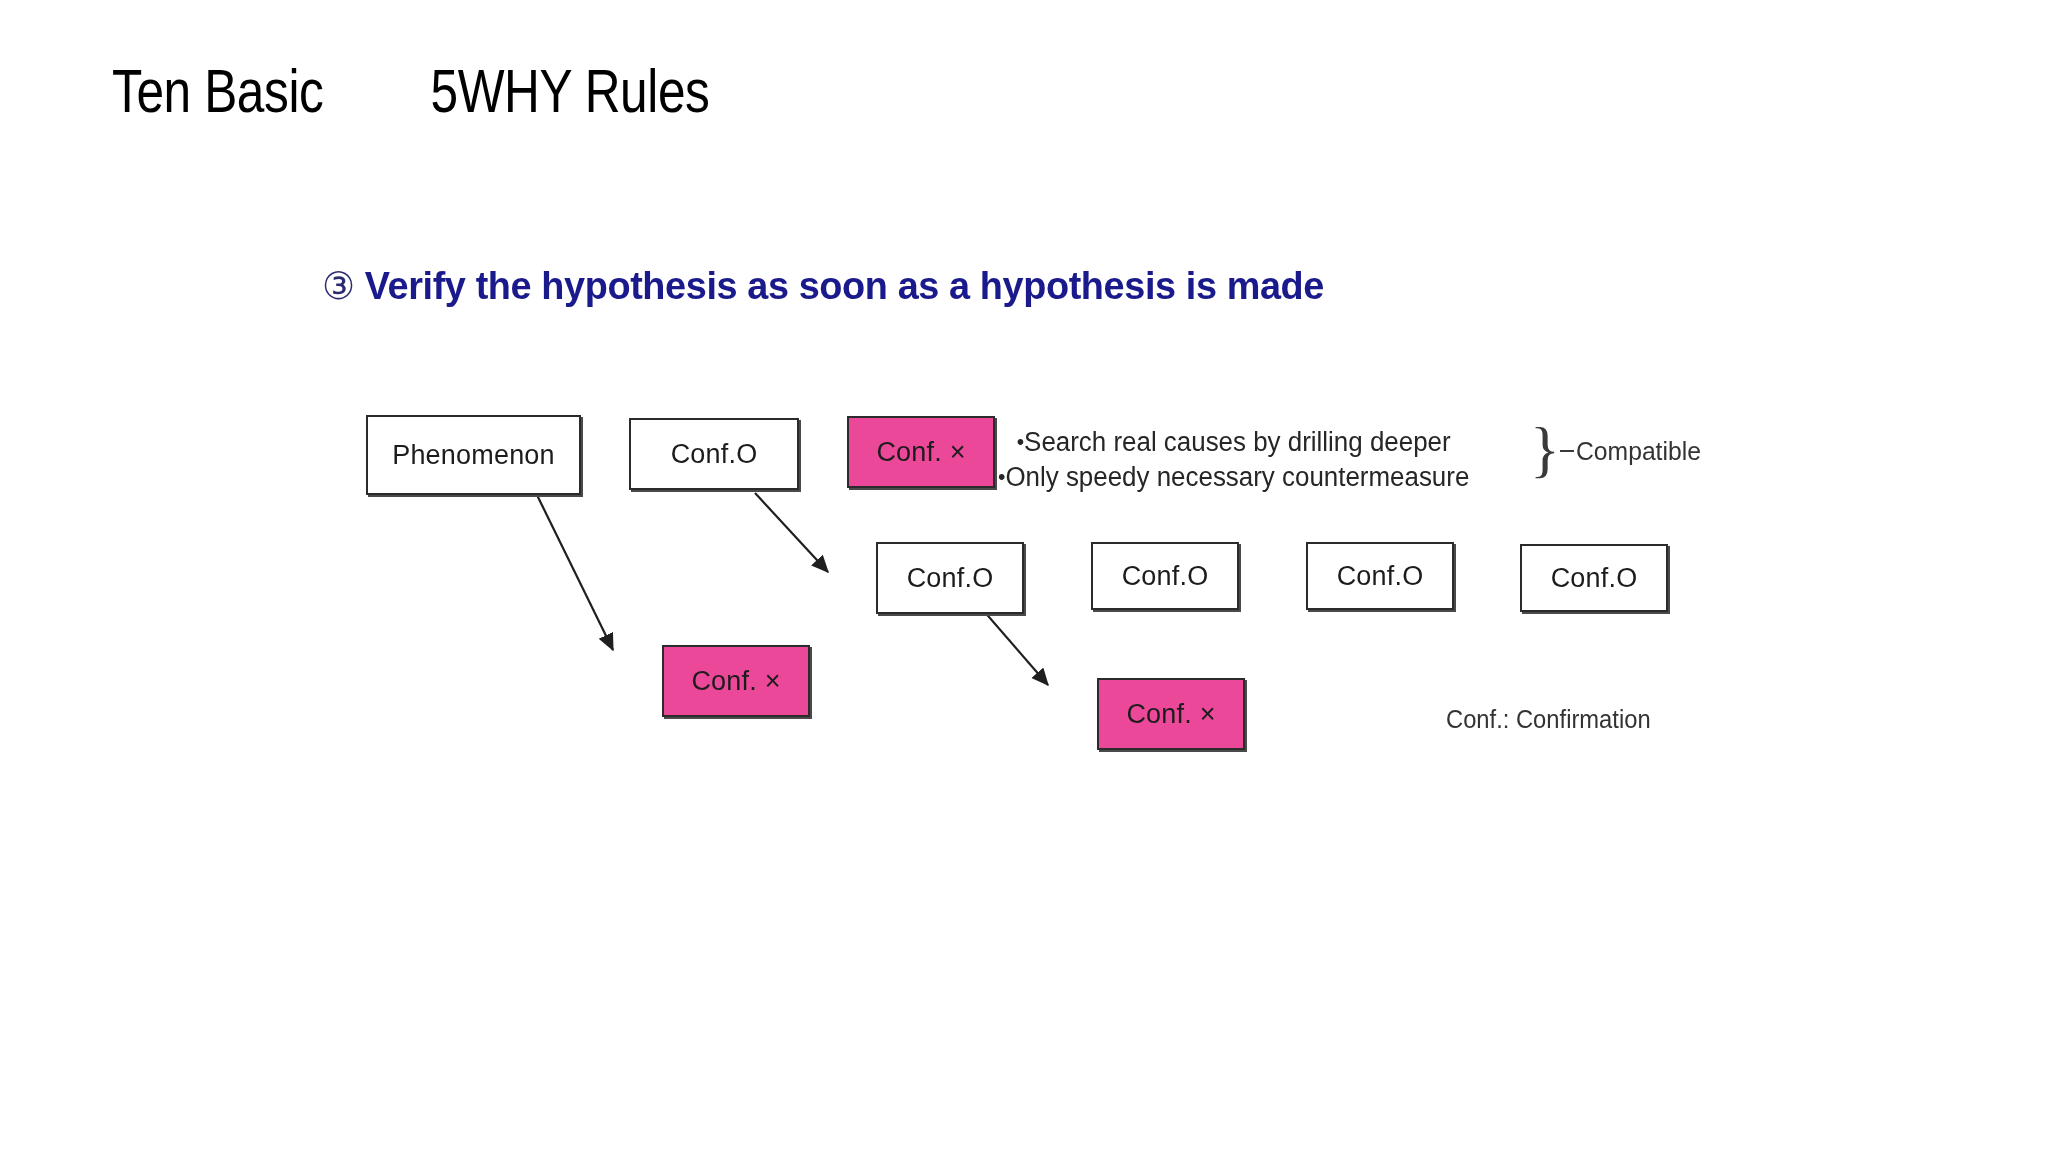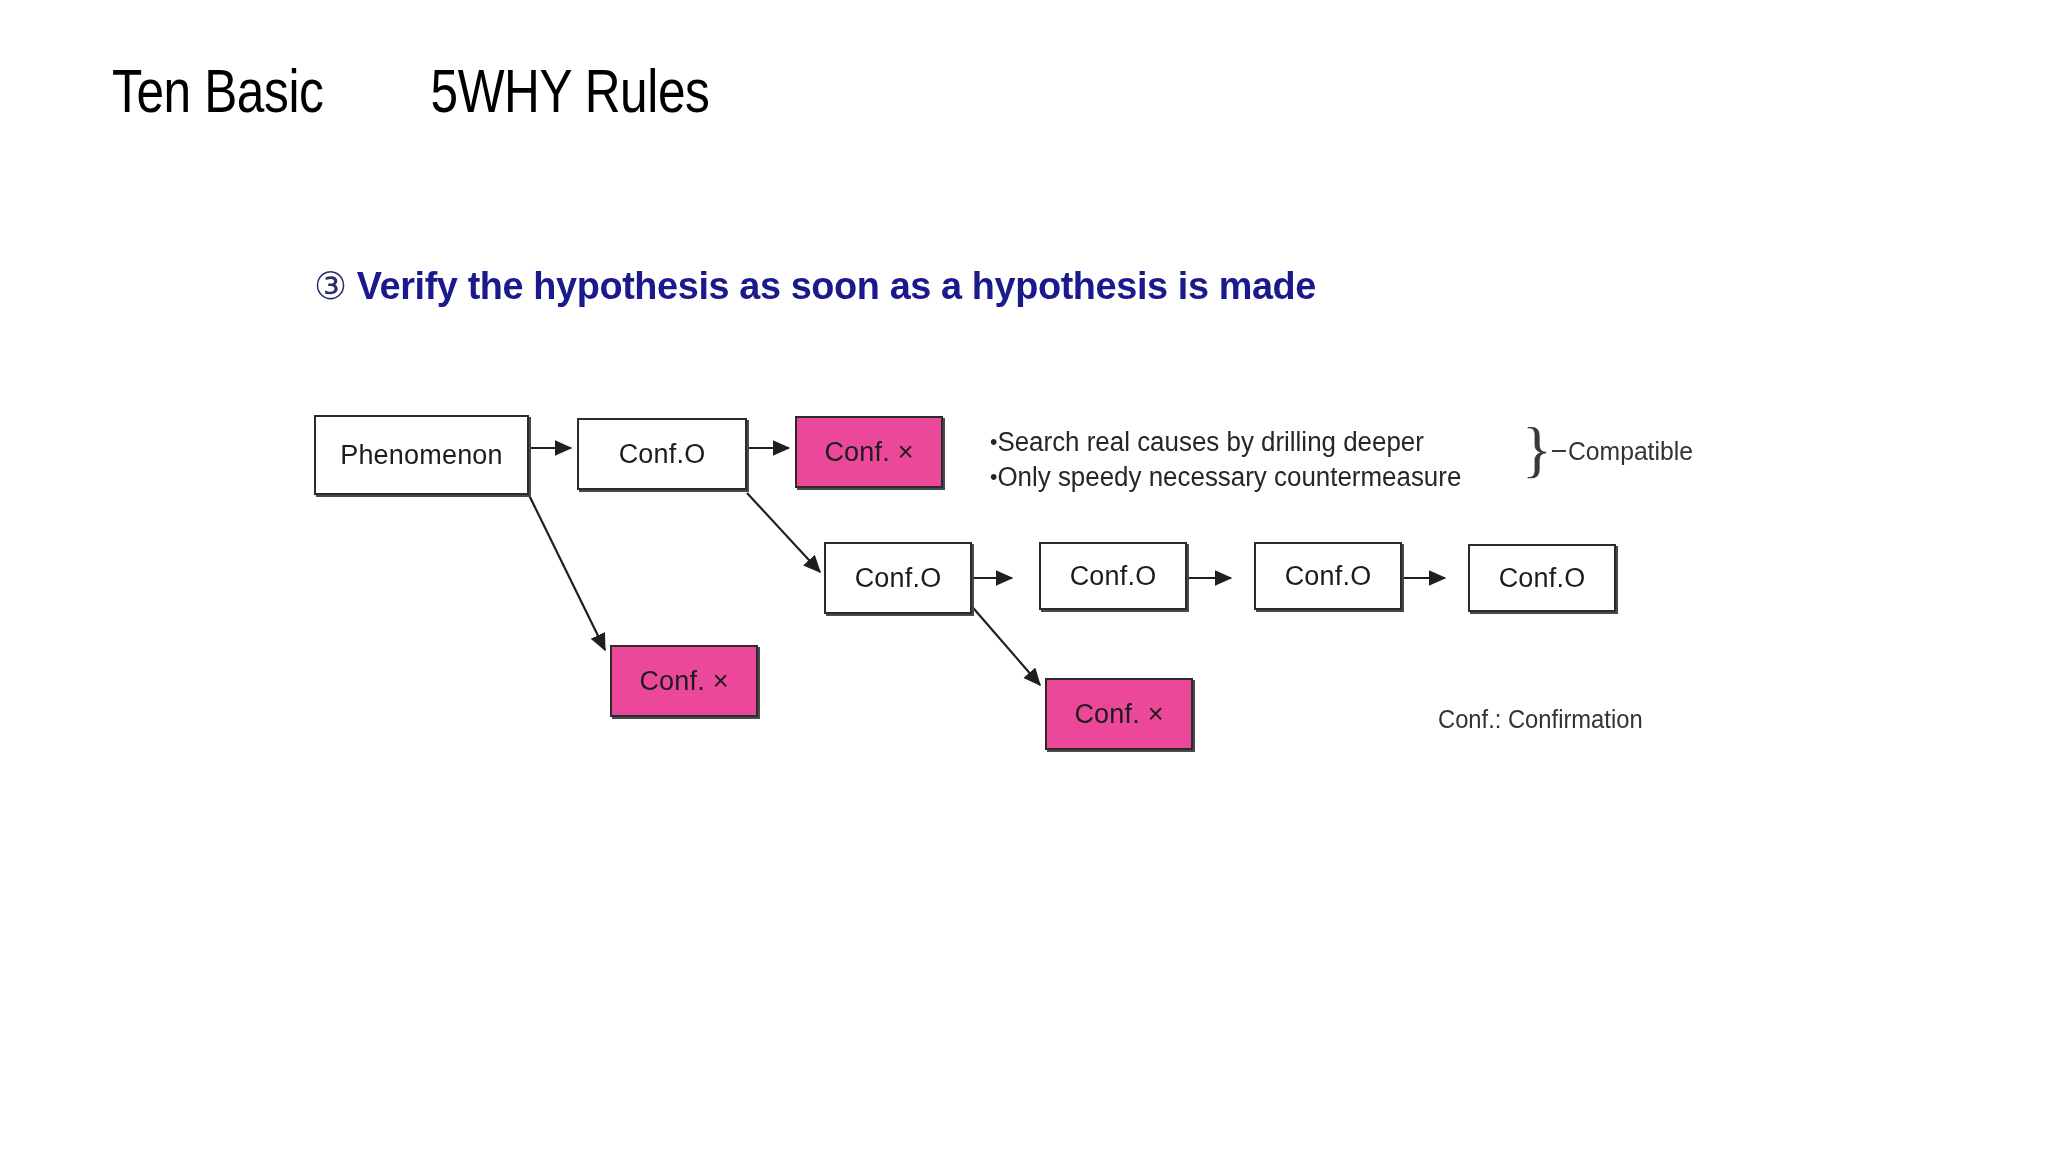--- a/index.html
+++ b/index.html
@@ -27,24 +27,25 @@
     letter-spacing: -0.5px;
     white-space: pre;
     transform: scaleX(0.80);
     transform-origin: left top;
     line-height: 1.05;
   }
 
   
   #diagram {
     position: absolute;
-    left: 300px;
+    left: 308px;
     top: 250px;
     width: 1520px;
     height: 560px;
+    text-align: center;
   }
 
   #diagram-heading {
     position: absolute;
     left: 14px;
     top: 14px;
     font-family: "Liberation Sans", sans-serif;
     font-size: 39px;
     font-weight: 700;
     color: #1a1a8c;
@@ -66,20 +67,21 @@
     border: 2px solid #2b2b2b;
     background: #ffffff;
     color: #1c1c1c;
     font-family: "Liberation Sans", sans-serif;
     font-size: 27px;
     display: flex;
     align-items: center;
     justify-content: center;
     white-space: nowrap;
     letter-spacing: 0.2px;
+    margin-left: 44px;
   }
   .node.gray {
     background: #ec4899;
     border: 2px solid #2b2b2b;
     box-shadow: 2px 2px 0 #4a4a4a;
   }
   .node.plain {
     box-shadow: 2px 2px 0 #4a4a4a;
   }
 

